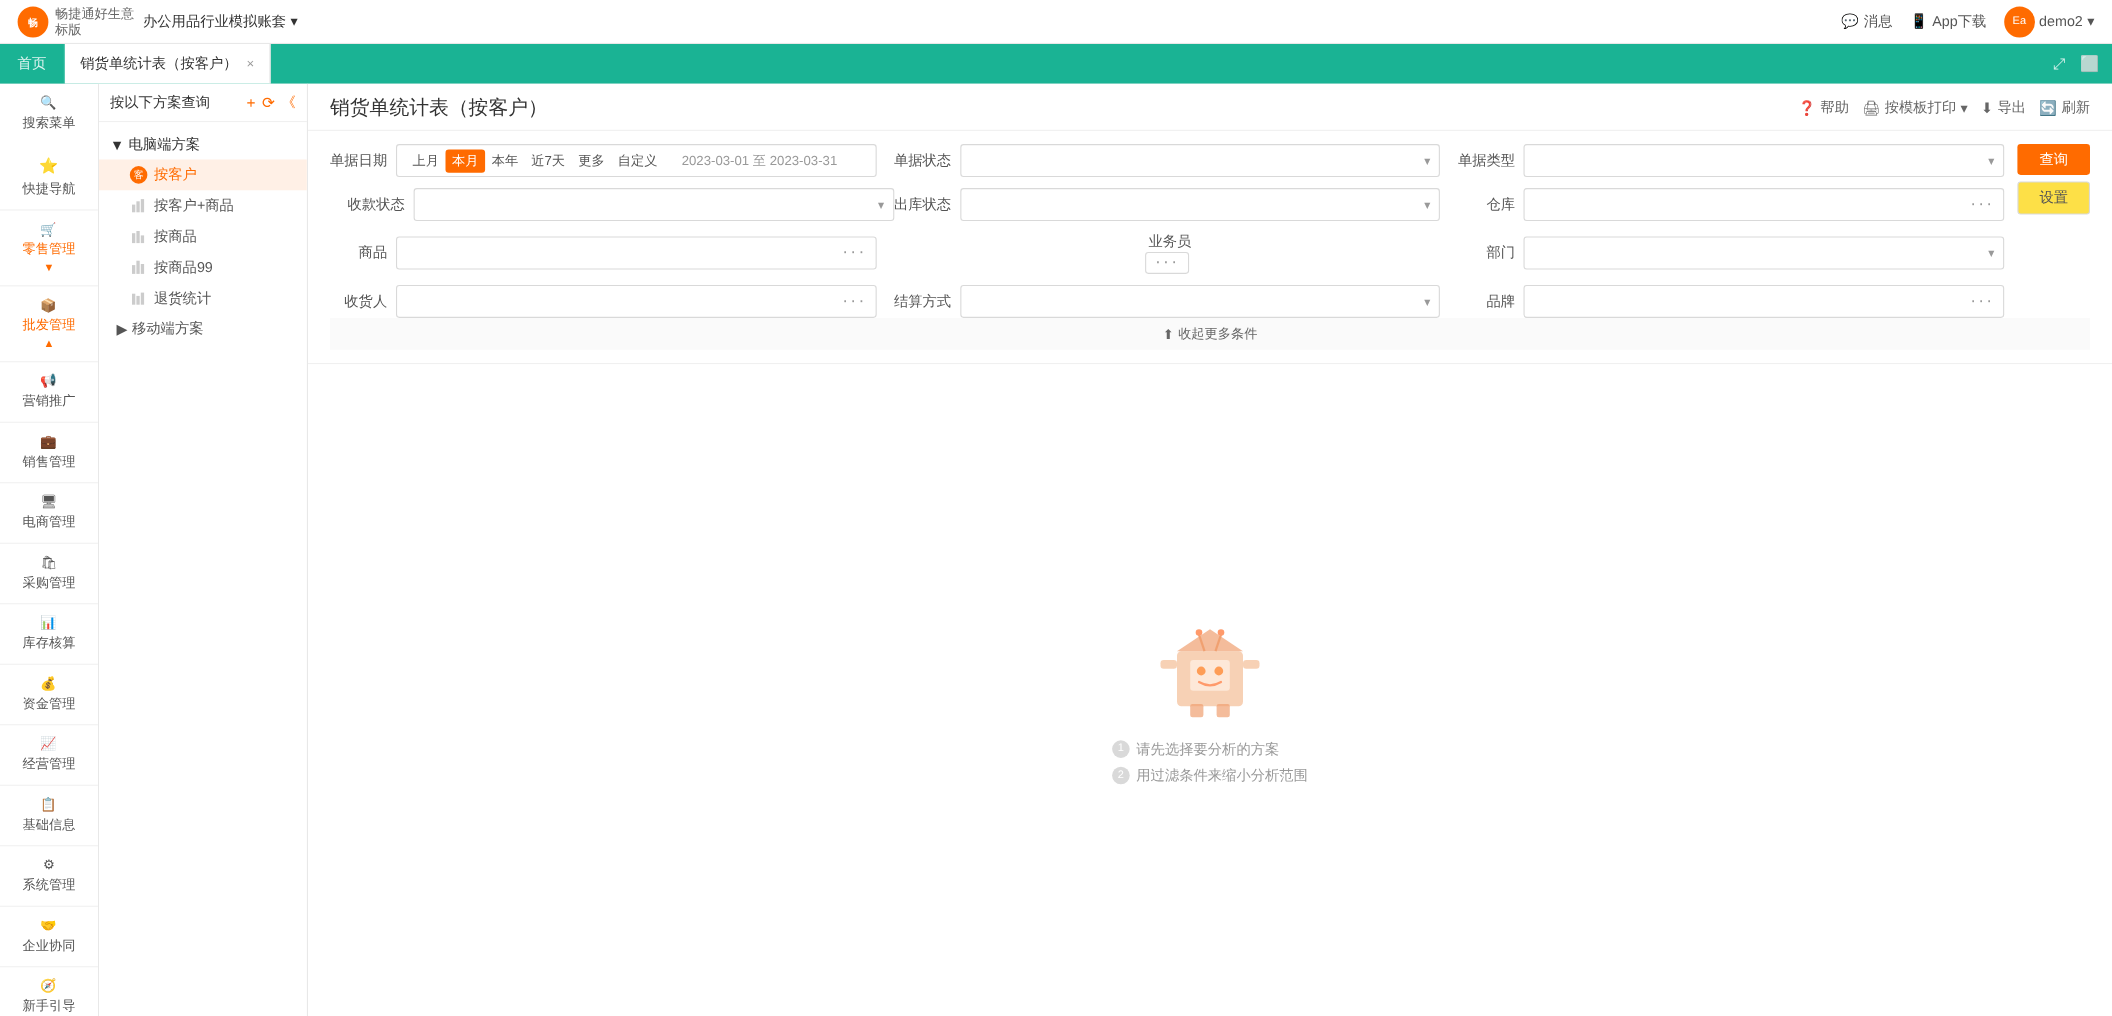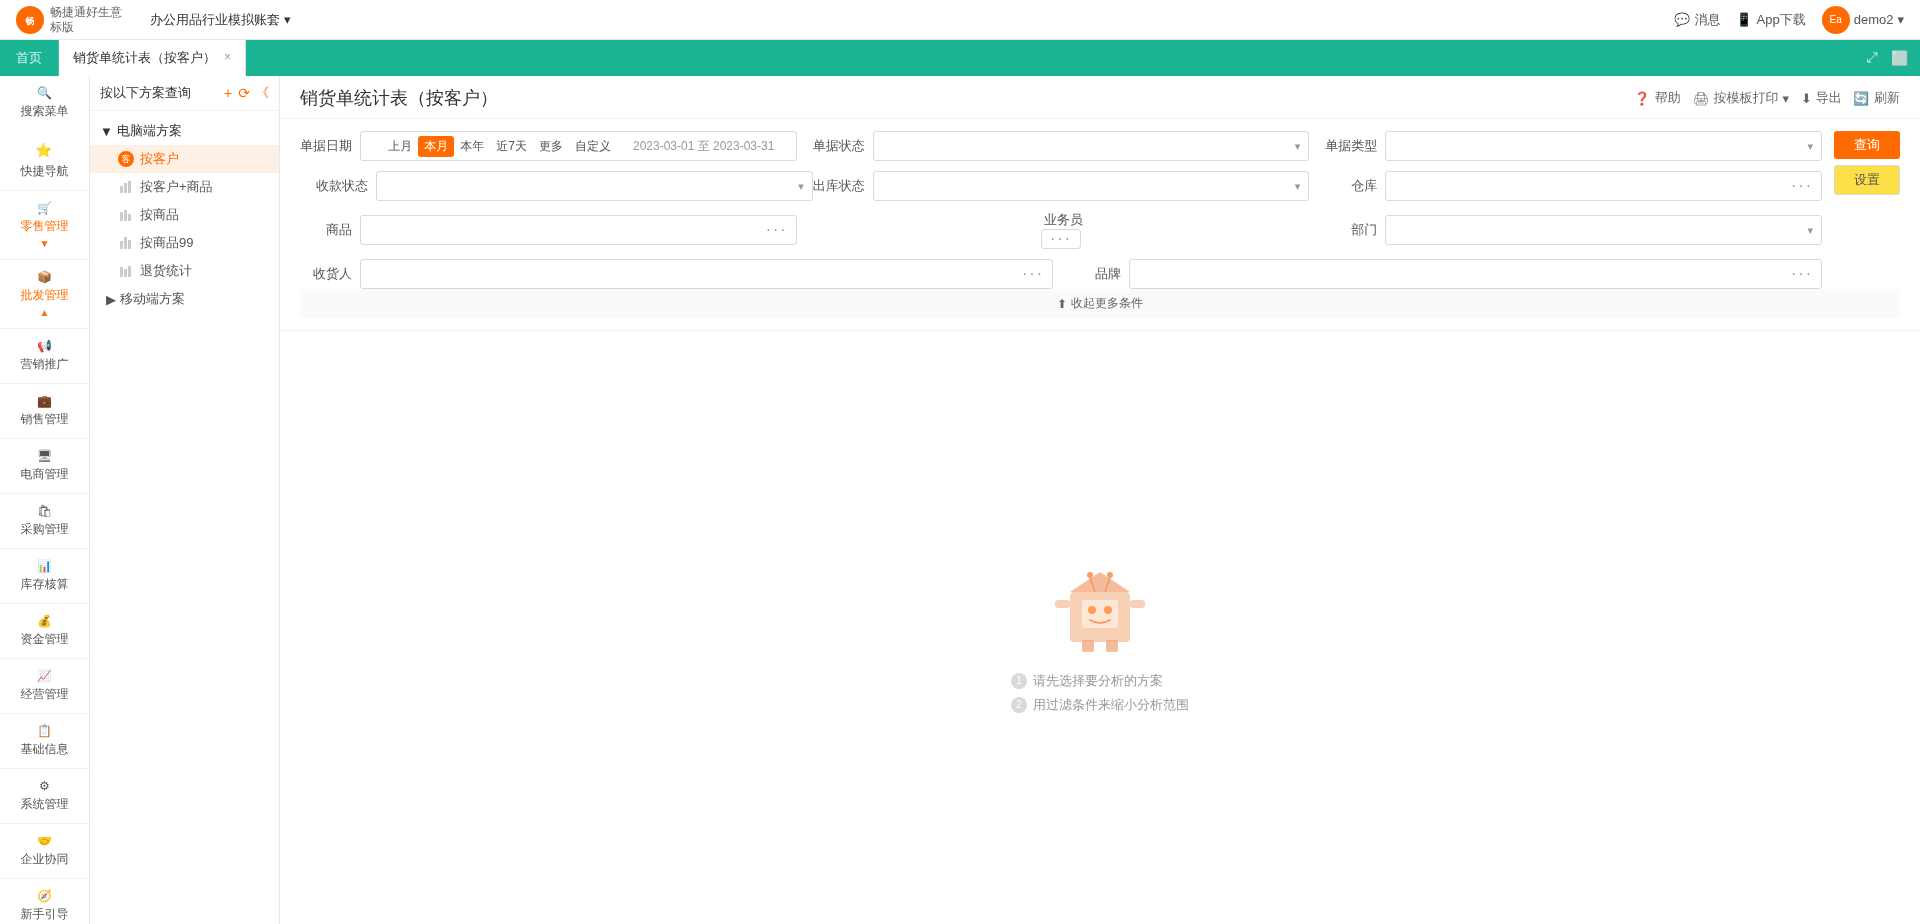--- a/index.html
+++ b/index.html
@@ -42,21 +42,20 @@
       font-size: 12px;
       color: #666;
       line-height: 1.2;
     }
     .breadcrumb-area {
       display: flex;
       align-items: center;
       gap: 4px;
       font-size: 13px;
       color: #333;
-      margin-left: 20px;
     }
     .top-header-right {
       display: flex;
       align-items: center;
       gap: 16px;
     }
     .header-action {
       display: flex;
       align-items: center;
       gap: 4px;
@@ -76,21 +75,20 @@
       font-size: 10px;
     }
 
     
     .tab-bar {
       height: 36px;
       background: #1ab394;
       display: flex;
       align-items: center;
       padding: 0 0;
-      font-family: Liberation Mono, monospace;
     }
     .tab-home {
       height: 36px;
       padding: 0 16px;
       display: flex;
       align-items: center;
       color: rgba(255,255,255,0.85);
       font-size: 13px;
       cursor: pointer;
       border-right: 1px solid rgba(255,255,255,0.2);
@@ -342,21 +340,20 @@
       border: 1px solid #d9d9d9;
       border-radius: 3px;
       display: flex;
       align-items: center;
       padding: 0 8px;
       background: #fff;
       cursor: pointer;
       position: relative;
       font-size: 13px;
       color: #999;
-      justify-content: center;
     }
     .filter-control.date-control {
       color: #333;
       gap: 4px;
     }
     .filter-control .chevron {
       margin-left: auto;
       color: #999;
       font-size: 11px;
     }
@@ -799,20 +796,26 @@
 
             <div class="filter-row">
 
               <div class="filter-item">
                 <span class="filter-label">收货人</span>
                 <div class="filter-control" style="flex: 1.2;">
                   <span class="dots">···</span>
                 </div>
               </div>
 
+              <div class="filter-item" style="margin-left: 16px;">
+                <span class="filter-label">结算方式</span>
+                <div class="filter-control" style="flex: 1;">
+                  <span class="chevron chevron-down"></span>
+                </div>
+              </div>
 
               <div class="filter-item" style="margin-left: 16px;">
                 <span class="filter-label">品牌</span>
                 <div class="filter-control" style="flex: 1;">
                   <span class="dots">···</span>
                 </div>
               </div>
             </div>
           </div>
 

